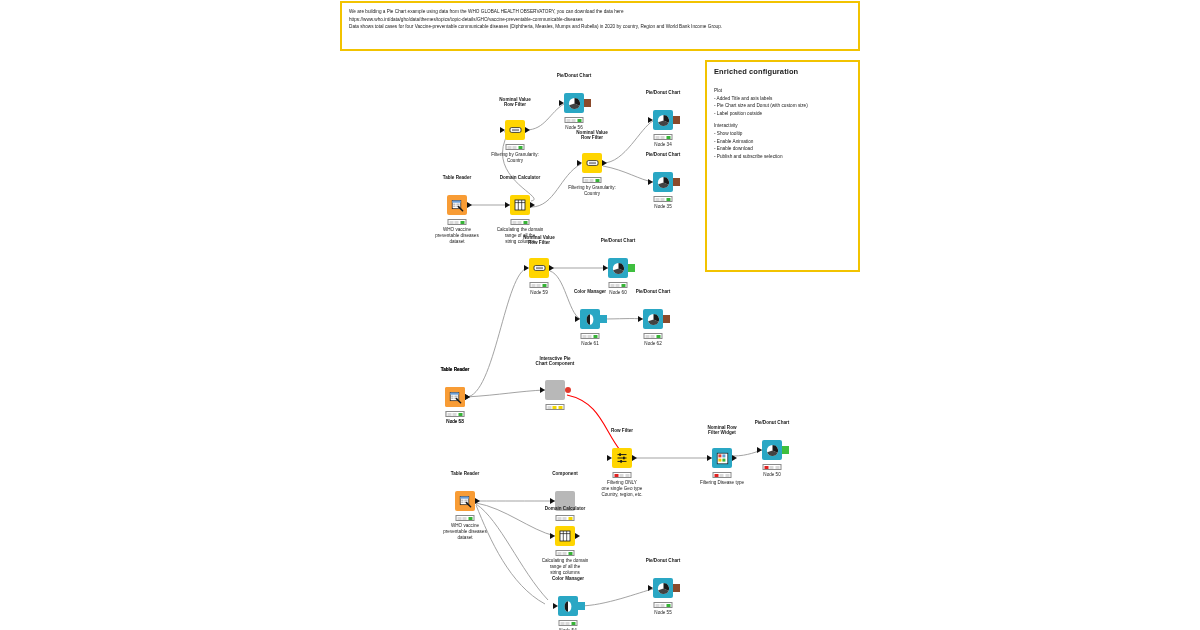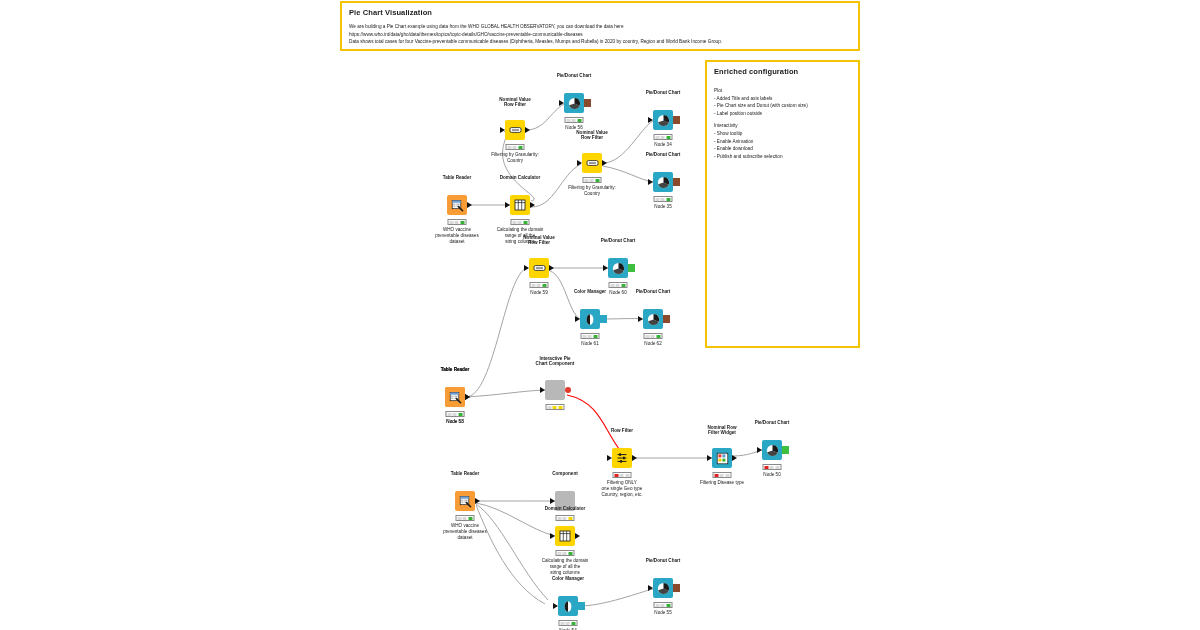--- a/index.html
+++ b/index.html
@@ -135,29 +135,28 @@
 
       <path d="M476,504 C500,520 520,570 548,600"></path>
 
       <path d="M476,505 C490,540 510,585 545,604"></path>
 
       <path d="M579,606 C605,606 640,592 653,589"></path>
     </g>
   </svg>
 
   <div class="annot" style="left:340px;top:1px;width:520px;height:50px;">
-    <div class="annot-title">Pie Chart Visualization</div>
     <div class="annot-body">
       <div>We are building a Pie Chart example using data from the WHO GLOBAL HEALTH OBSERVATORY, you can download the data here</div>
       <div>https://www.who.int/data/gho/data/themes/topics/topic-details/GHO/vaccine-preventable-communicable-diseases</div>
       <div>Data shows total cases for four Vaccine-preventable communicable diseases (Diphtheria, Measles, Mumps and Rubella) in 2020 by country, Region and World Bank Income Group.</div>
     </div>
   </div>
 
-  <div class="annot" style="left:705px;top:60px;width:155px;height:288px;">
+  <div class="annot" style="left:705px;top:60px;width:155px;height:212px;">
     <div class="annot-title">Enriched configuration</div>
     <div class="annot-body">
       <div class="annot-gap"></div>
       <div>Plot</div>
       <div>- Added Title and axis labels</div>
       <div>- Pie Chart size and Donut (with custom size)</div>
       <div>- Label position outside</div>
       <div class="annot-gap"></div>
       <div>Interactivity</div>
       <div>- Show tooltip</div>

